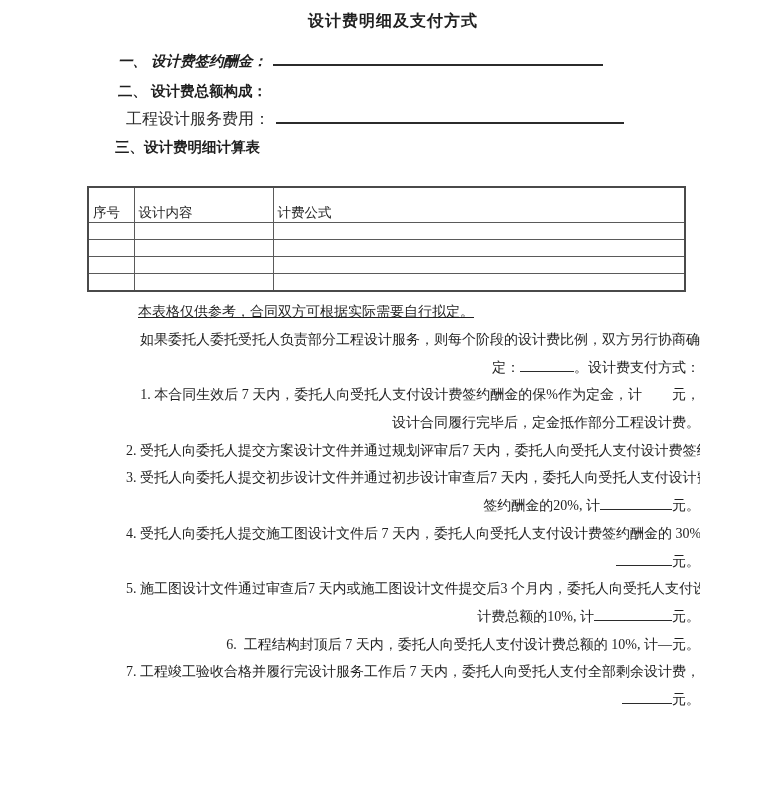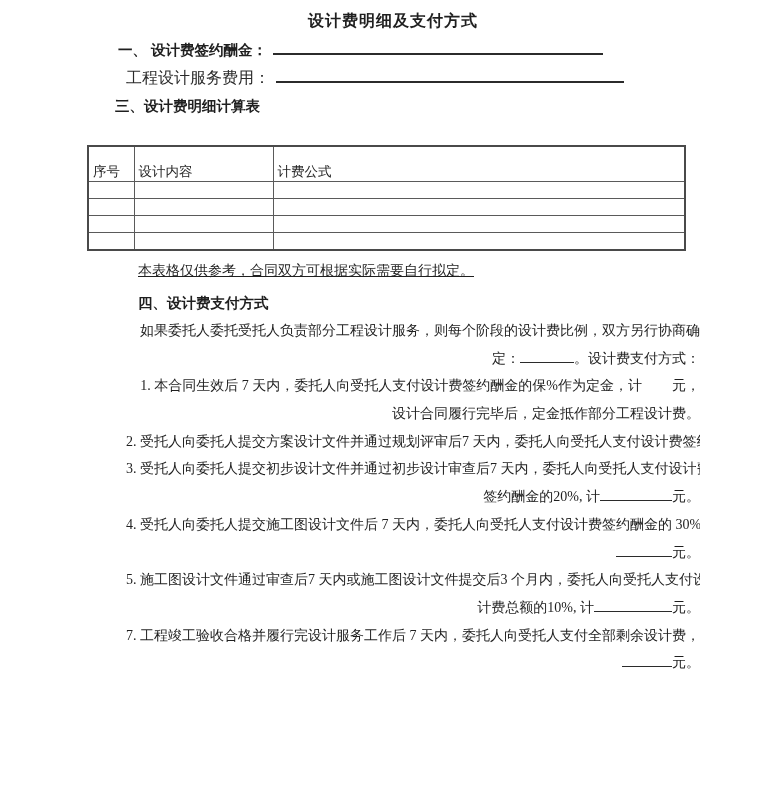--- a/index.html
+++ b/index.html
@@ -22,21 +22,21 @@
     font-weight:bold; font-size:16px;
     letter-spacing:1px;
     white-space:nowrap;
   }
   .hline {
     font-family:"Liberation Sans", sans-serif;
     font-weight:bold; font-size:14.5px;
     height:22px; line-height:22px;
     white-space:nowrap; overflow:hidden;
   }
-  .h1 { margin:4px 0 0 32px; }
+  .h1 { margin:15px 0 0 32px;font-style:italic; }
   .h2 { margin:8px 0 0 32px; }
   .subline {
     font-size:16px; height:22px; line-height:22px;
     margin:6px 0 0 40px; color:#2a2a2a; white-space:nowrap;
   }
   .h3 { margin:6px 0 0 29px; }
   .h4 { margin:14px 0 0 52px; height:18px; line-height:18px; }
   .fill {
     display:inline-block; height:13px;
     border-bottom:2px solid #2b2b2b;
@@ -84,20 +84,21 @@
 </style>
 </head>
 <body>
 
 <div id="page">
 
   <div class="title">设计费明细及支付方式</div>
 
   <div class="hline h1"><span>一、 设计费签约酬金：</span><span class="fill" style="width:330px"></span></div>
 
+  <div class="hline h2">二、 设计费总额构成：</div>
 
   <div class="subline"><span>工程设计服务费用：</span><span class="fill" style="width:348px"></span></div>
 
   <div class="hline h3">三、设计费明细计算表</div>
 
   <table class="calc">
     <colgroup>
         <col class="c-no">
         <col class="c-des">
         <col class="c-for">
@@ -128,21 +129,20 @@
       <tr>
           <td></td>
           <td></td>
           <td></td>
         </tr>
     </tbody>
   </table>
 
   <div class="note">本表格仅供参考，合同双方可根据实际需要自行拟定。</div>
 
-  <div class="hline h4">四、设计费支付方式</div>
 
   <div class="paras">
 
     <div class="pline m32">如果委托人委托受托人负责部分工程设计服务，则每个阶段的设计费比例，双方另行协商确</div>
 
     <div class="pline m32"><span>定：</span><span class="blank" style="width:54px"></span><span>。设计费支付方式：</span></div>
 
     <div class="pline m40"><span>1. 本合同生效后 7 天内，委托人向受托人支付设计费签约酬金的保%作为定金，计</span><span class="gap" style="width:30px"></span><span>元，</span></div>
 
     <div class="pline m0">设计合同履行完毕后，定金抵作部分工程设计费。</div>
@@ -155,20 +155,21 @@
     <div class="pline m0"><span>签约酬金的20%, 计</span><span class="blank" style="width:72px"></span><span>元。</span></div>
 
     <div class="pline m40">4. 受托人向委托人提交施工图设计文件后 7 天内，委托人向受托人支付设计费签约酬金的 30%，计</div>
 
     <div class="pline m0"><span class="blank" style="width:56px"></span><span>元。</span></div>
 
     <div class="pline m40">5. 施工图设计文件通过审查后7 天内或施工图设计文件提交后3 个月内，委托人向受托人支付设</div>
 
     <div class="pline m0"><span>计费总额的10%, 计</span><span class="blank" style="width:78px"></span><span>元。</span></div>
 
+    <div class="pline m40">6.&nbsp; 工程结构封顶后 7 天内，委托人向受托人支付设计费总额的 10%, 计—元。</div>
 
     <div class="pline m40">7. 工程竣工验收合格并履行完设计服务工作后 7 天内，委托人向受托人支付全部剩余设计费，共计</div>
 
     <div class="pline m0"><span class="blank" style="width:50px"></span><span>元。</span></div>
 
   </div>
 
 </div>
 
 </body></html>

